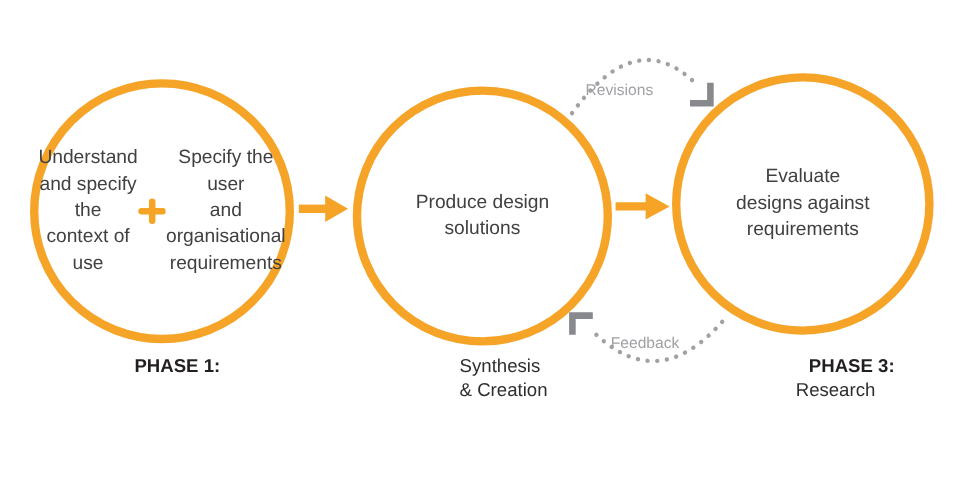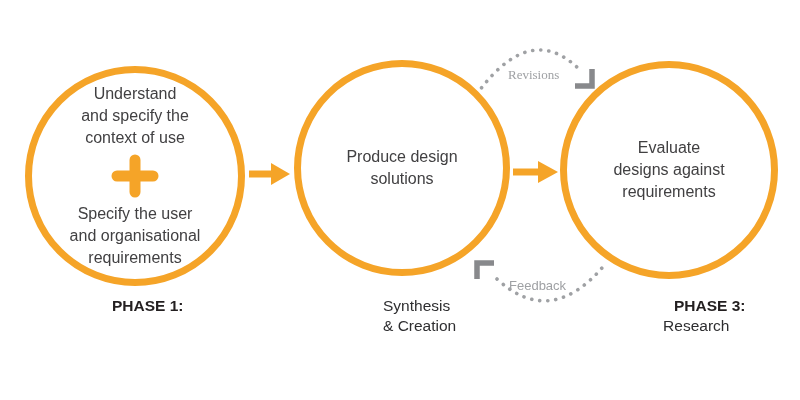--- a/index.html
+++ b/index.html
@@ -16,28 +16,28 @@
     left: 0; top: 0;
     width: 800px; height: 400px;
   }
   .circle {
     position: absolute;
     box-sizing: border-box;
     border: 7px solid #F5A428;
     border-radius: 50%;
     background: #ffffff;
     display: flex;
-    flex-direction: column;
+    flex-direction: row;
     align-items: center;
     justify-content: center;
     text-align: center;
     color: #414042;
   }
   .c1 { left: 25px;  top: 66px; width: 220px; height: 220px; }
-  .c2 { left: 294px; top: 60px; width: 216px; height: 216px; }
+  .c2 { left: 294px; top: 72px; width: 216px; height: 216px; }
   .c3 { left: 560px; top: 61px; width: 218px; height: 218px; }
   .ctext {
     white-space: pre-line;
     font-size: 16px;
     line-height: 22px;
   }
   .plus { margin: 5px 0; display: block; }
   .plus line { stroke: #F5A428; stroke-width: 11; stroke-linecap: round; }
   .phase-label {
     position: absolute;
@@ -48,21 +48,21 @@
   .p1 { left: 85px;  top: 296px; }
   .p2 { left: 383px; top: 296px; }
   .p3 { left: 647px; top: 296px; text-align: center; }
   .ptitle { font-weight: bold; color: #231F20; margin-left: 27px; }
   .psub { white-space: pre-line; }
   .loop-label {
     position: absolute;
     font-size: 13px;
     color: #9FA1A4;
   }
-  .rev { left: 508px; top: 67px; font-family: Liberation Serif, serif; }
+  .rev { left: 488px; top: 67px; }
   .fb  { left: 509px; top: 278px; }
   .solid-arrow line { stroke: #F5A428; stroke-width: 7; }
   .solid-arrow polygon { fill: #F5A428; }
   .dotted-arc {
     fill: none;
     stroke: #9FA1A4;
     stroke-width: 3.6;
     stroke-linecap: round;
     stroke-dasharray: 0.1 8;
   }

